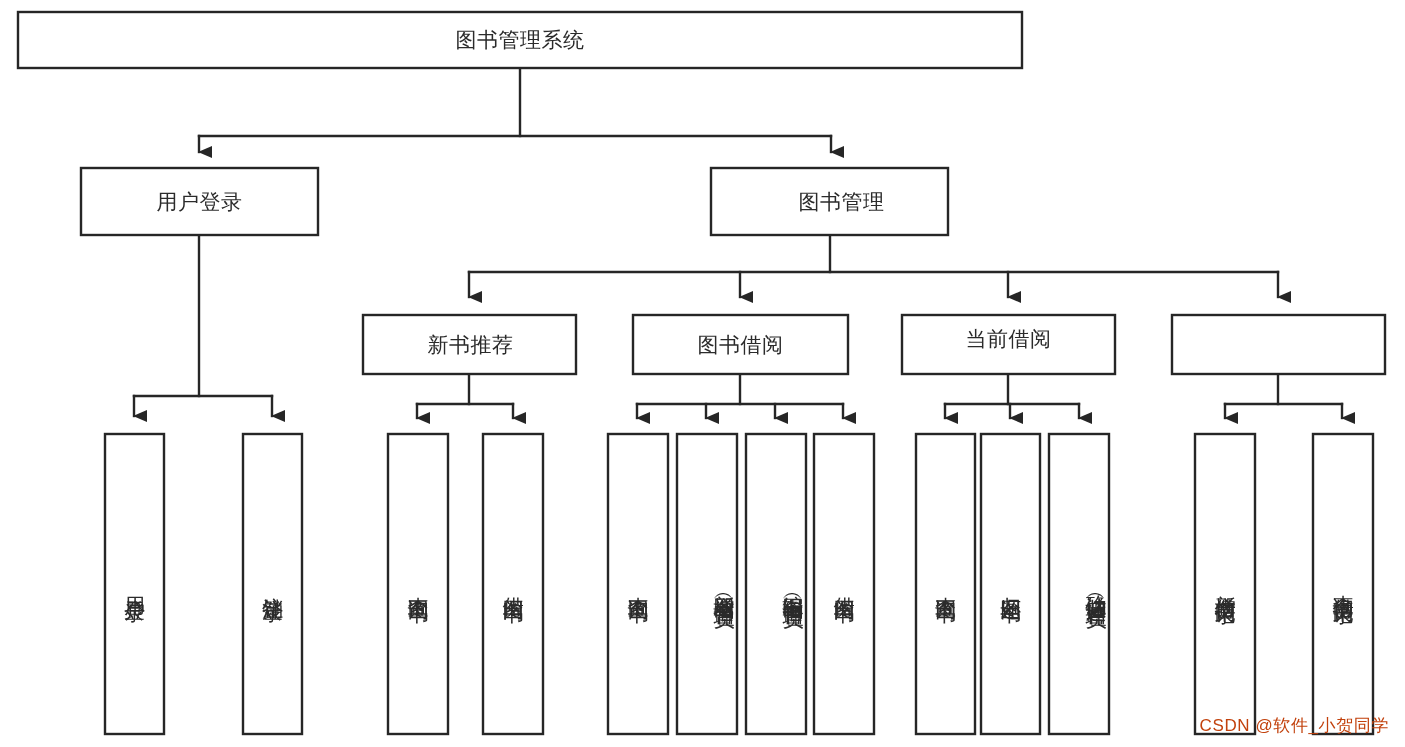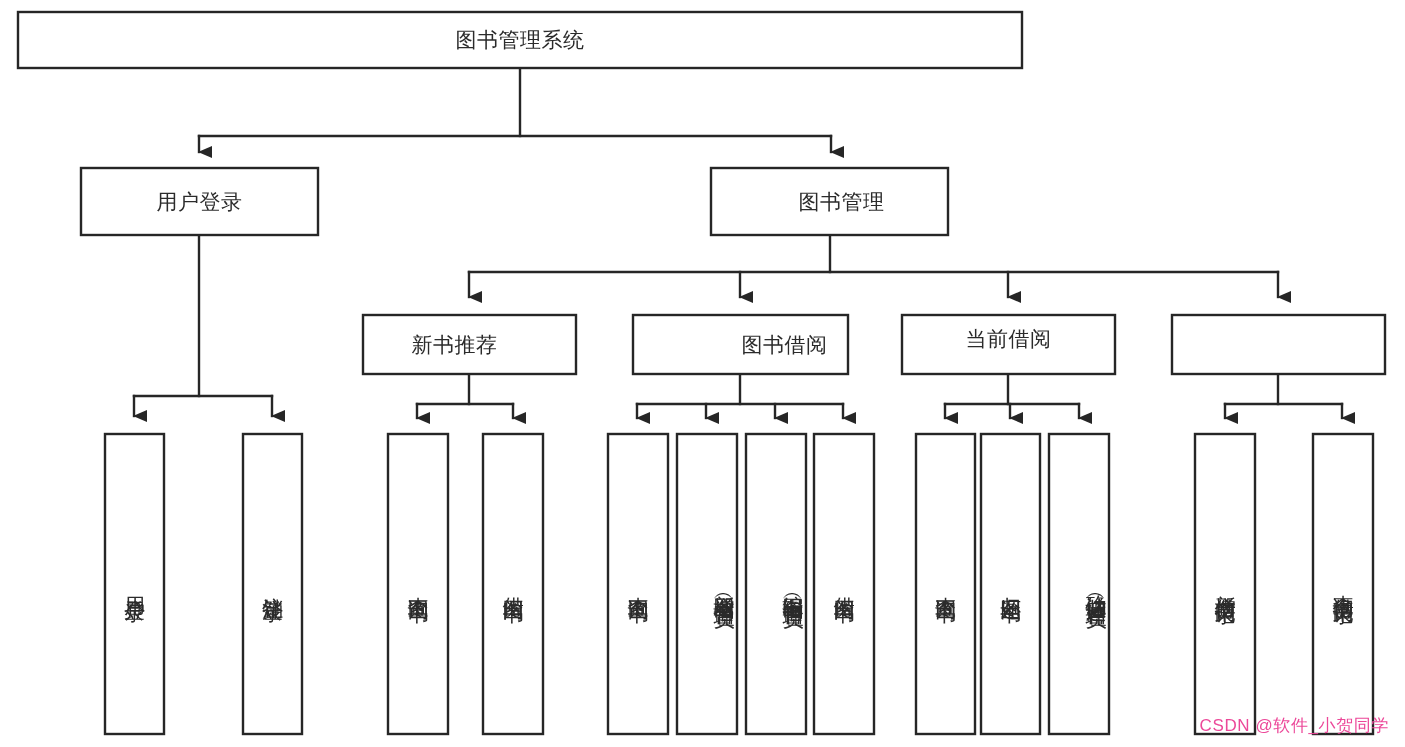--- a/index.html
+++ b/index.html
@@ -65,21 +65,21 @@
     font-size: 21px;
     line-height: 1.25;
     letter-spacing: 2px;
     white-space: nowrap;
   }
   #watermark {
     position: absolute;
     right: 16px;
     bottom: 10px;
     font-size: 17px;
-    color: #ec4899;
+    color: #c2410c;
     letter-spacing: 0.6px;
     white-space: nowrap;
     pointer-events: none;
   }
 </style>
 </head>
 <body>
 
 <div id="diagram-root">
 
@@ -171,22 +171,22 @@
 
     <rect class="node-box" x="1195" y="434" width="60" height="300"></rect>
     <rect class="node-box" x="1313" y="434" width="60" height="300"></rect>
   </svg>
 
   <div class="node-label horiz" style="left:18px; top:12px; width:1004px; height:56px;">图书管理系统</div>
 
   <div class="node-label horiz" style="left:81px; top:168px; width:237px; height:67px;">用户登录</div>
   <div class="node-label horiz" style="left:711px; top:168px; width:237px; height:67px;margin-left:12px;">图书管理</div>
 
-  <div class="node-label horiz" style="left:348px; top:315px; width:213px; height:59px;">新书推荐</div>
-  <div class="node-label horiz" style="left:633px; top:315px; width:215px; height:59px;margin-left:44px;">图书借阅</div>
+  <div class="node-label horiz" style="left:364px; top:315px; width:213px; height:59px;">新书推荐</div>
+  <div class="node-label horiz" style="left:633px; top:315px; width:215px; height:59px;">图书借阅</div>
   <div class="node-label horiz" style="left:902px; top:315px; width:213px; height:47px;">当前借阅</div>
 
   <div class="node-label vert" style="left:105px; top:434px; width:59px; height:300px;">用户登录</div>
   <div class="node-label vert" style="left:243px; top:434px; width:59px; height:300px;">注销登录</div>
 
   <div class="node-label vert" style="left:388px; top:434px; width:60px; height:300px;">查询图书</div>
   <div class="node-label vert" style="left:483px; top:434px; width:60px; height:300px;">借阅图书</div>
 
   <div class="node-label vert" style="left:608px; top:434px; width:60px; height:300px;">查询图书</div>
   <div class="node-label vert" style="left:677px; top:434px; width:60px; height:300px; align-items:flex-start; padding-top:6px;">新增图书（管理员）</div>

